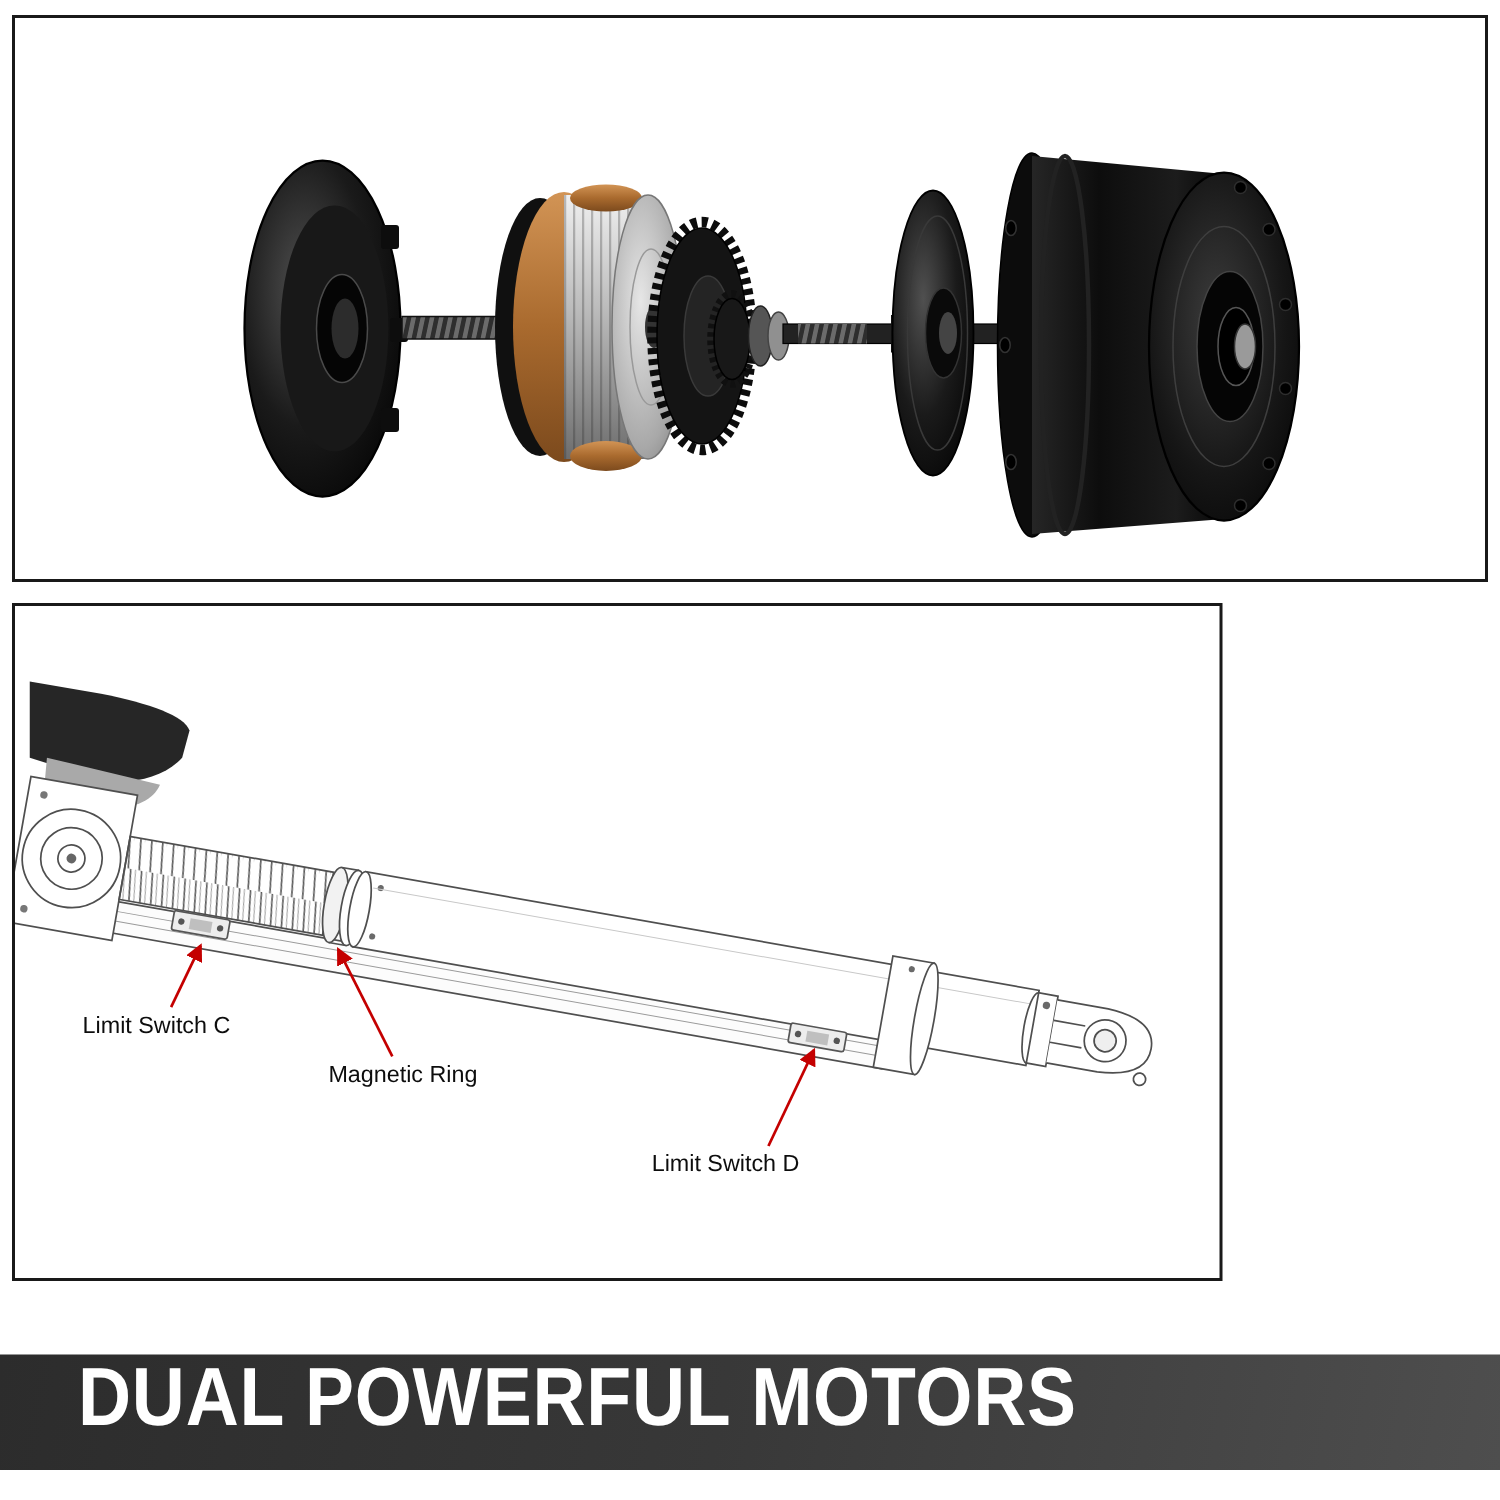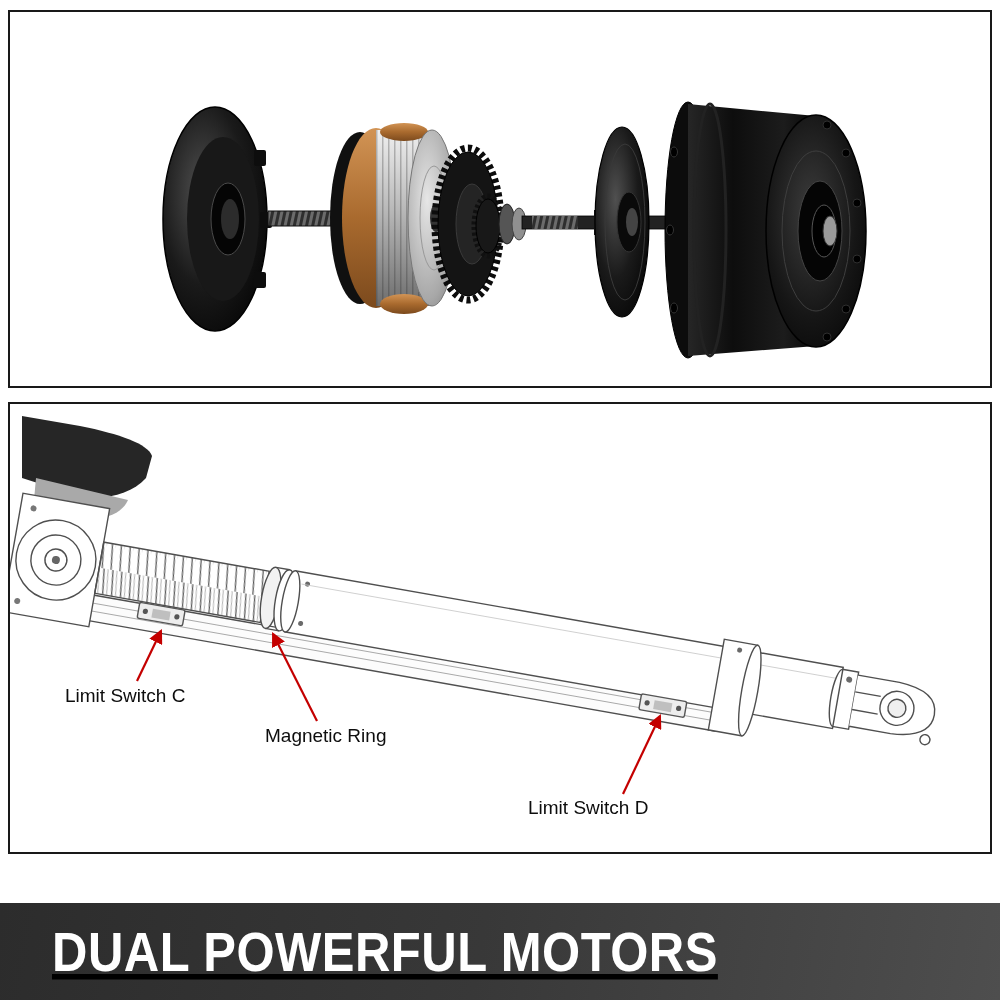--- a/index.html
+++ b/index.html
@@ -12,30 +12,28 @@
     position: relative;
     overflow: hidden;
   }
   .panel {
     position: absolute;
     background: #ffffff;
     border: 2px solid #191919;
     box-sizing: border-box;
   }
   #panel-top  { left: 8px; top: 10px;  width: 984px; height: 378px; }
-  #panel-mid  { left: 8px; top: 402px; width: 984px; height: 452px; }
+  #panel-mid  { left: 8px; top: 402px; width: 807px; height: 452px; }
   .panel svg { display: block; width: 100%; height: 100%; }
   #banner {
     position: absolute;
     left: 0; top: 903px;
-    width: 1000px; height: 97px;
+    width: 1000px; height: 77px;
     background: linear-gradient(100deg, #2c2c2c 0%, #383838 48%, #4e4e4e 100%);
     display: flex;
-    align-items: center;
-    text-decoration: underline;
   }
   #banner h1 {
     margin: 0 0 0 52px;
     color: #ffffff;
     font-size: 50px;
     font-weight: bold;
     letter-spacing: 0.5px;
     transform: scale(0.98, 1.1);
     transform-origin: left center;
     white-space: nowrap;

